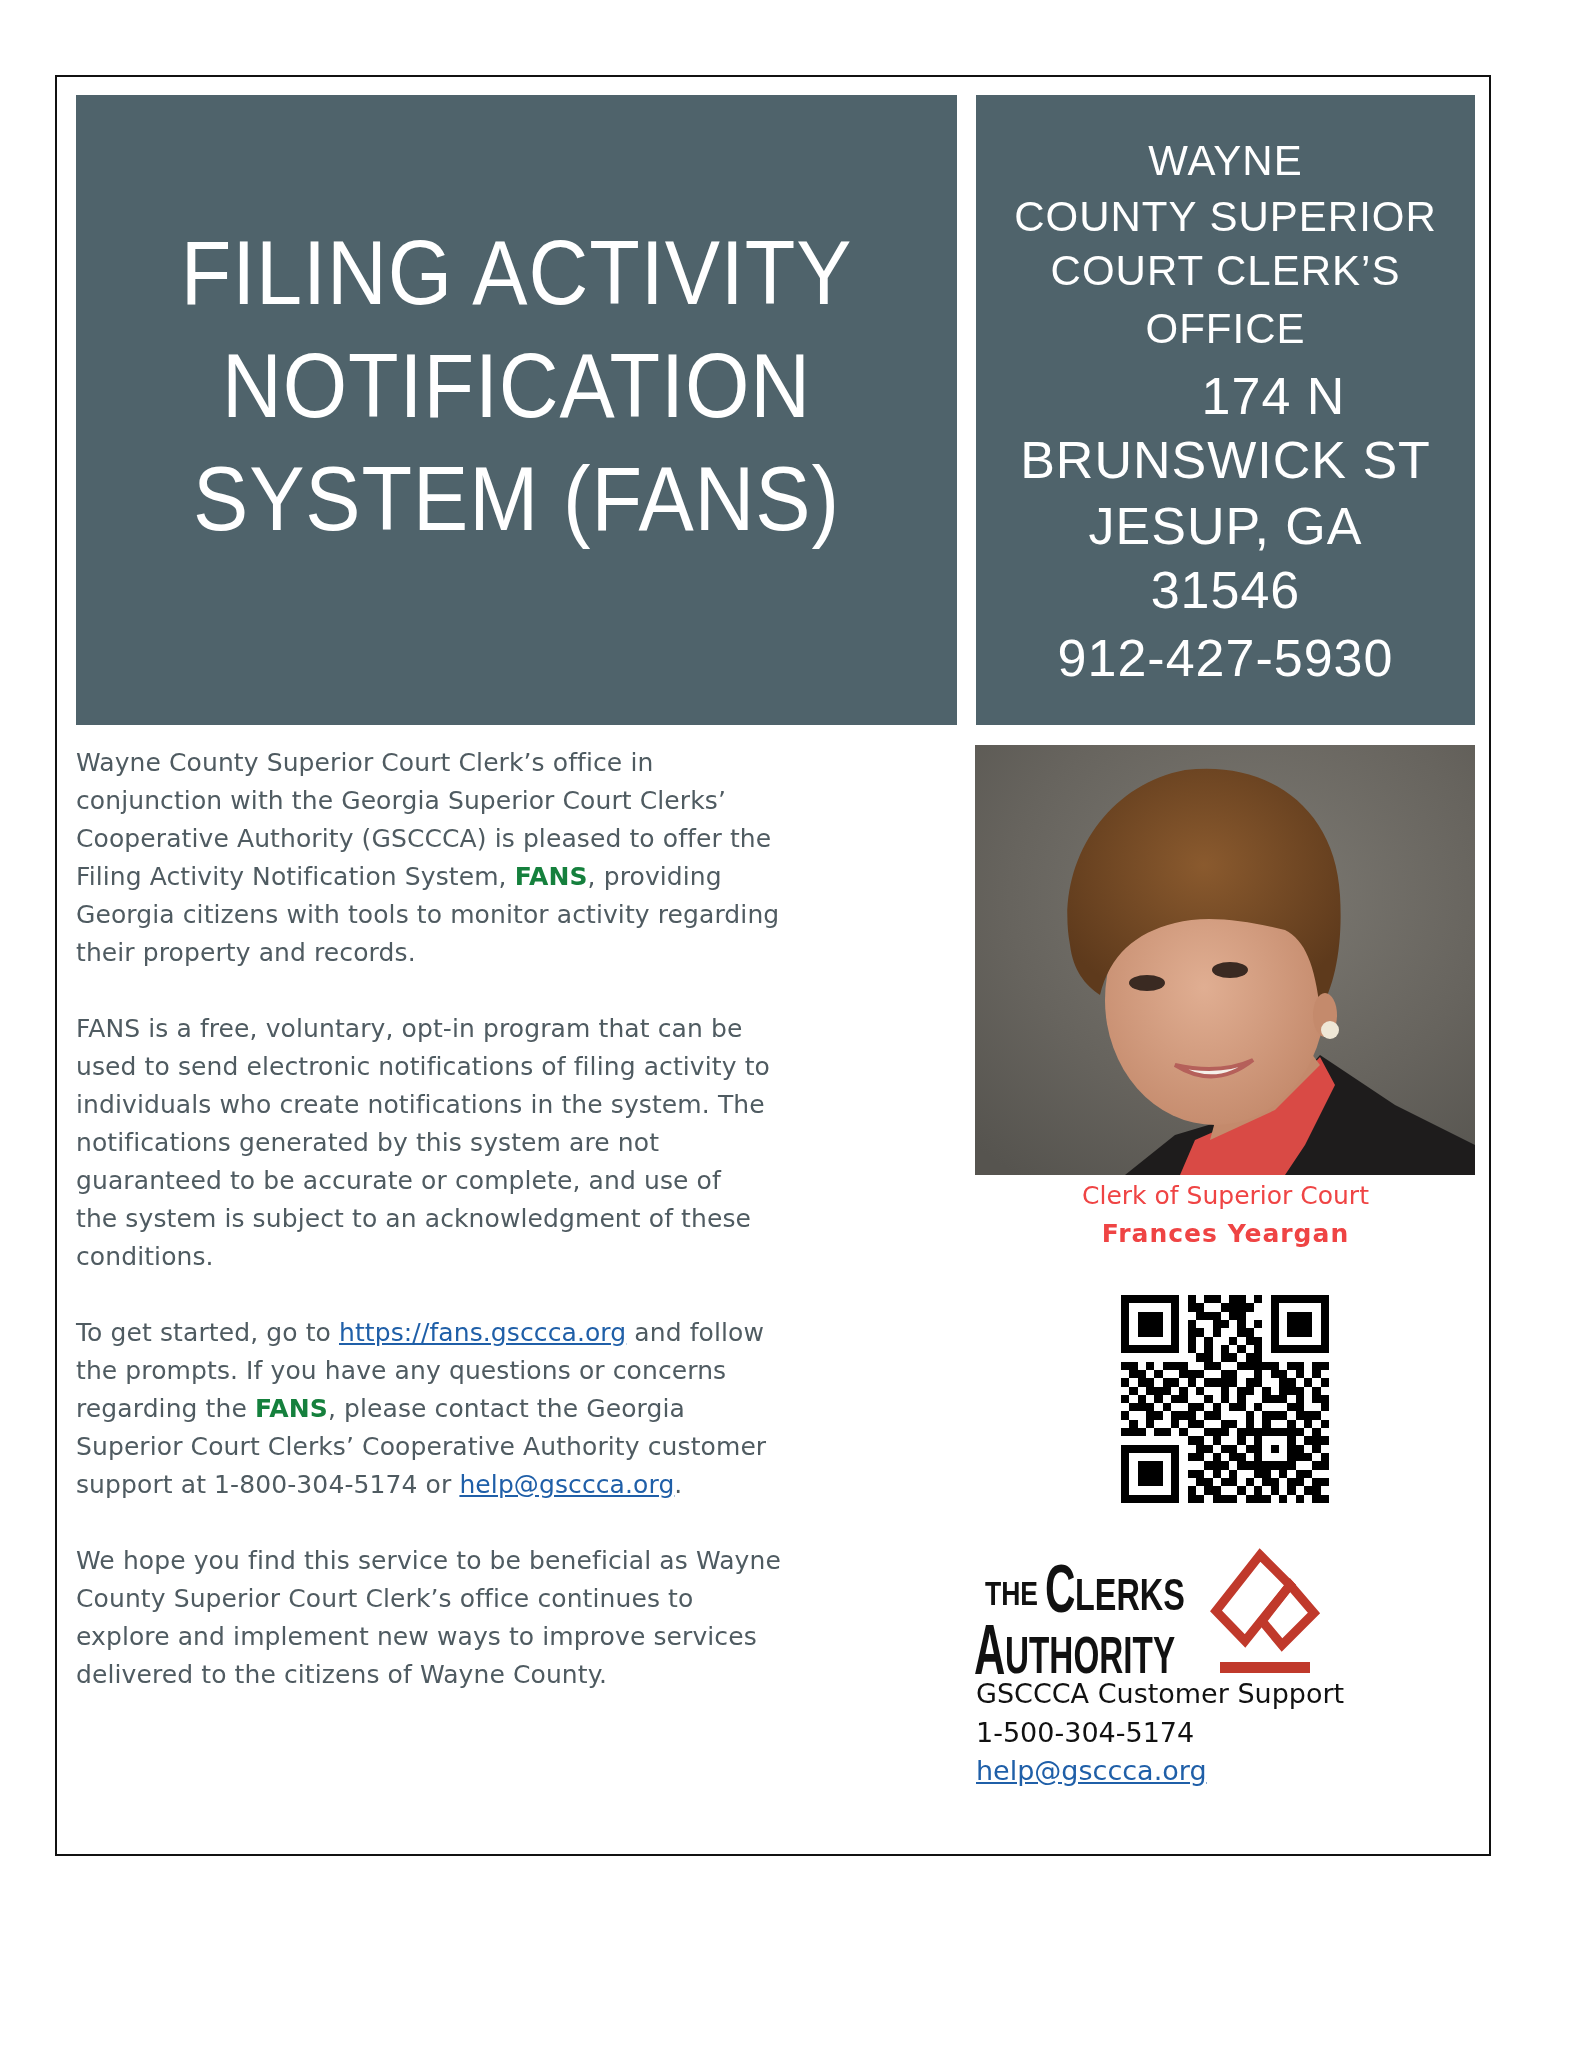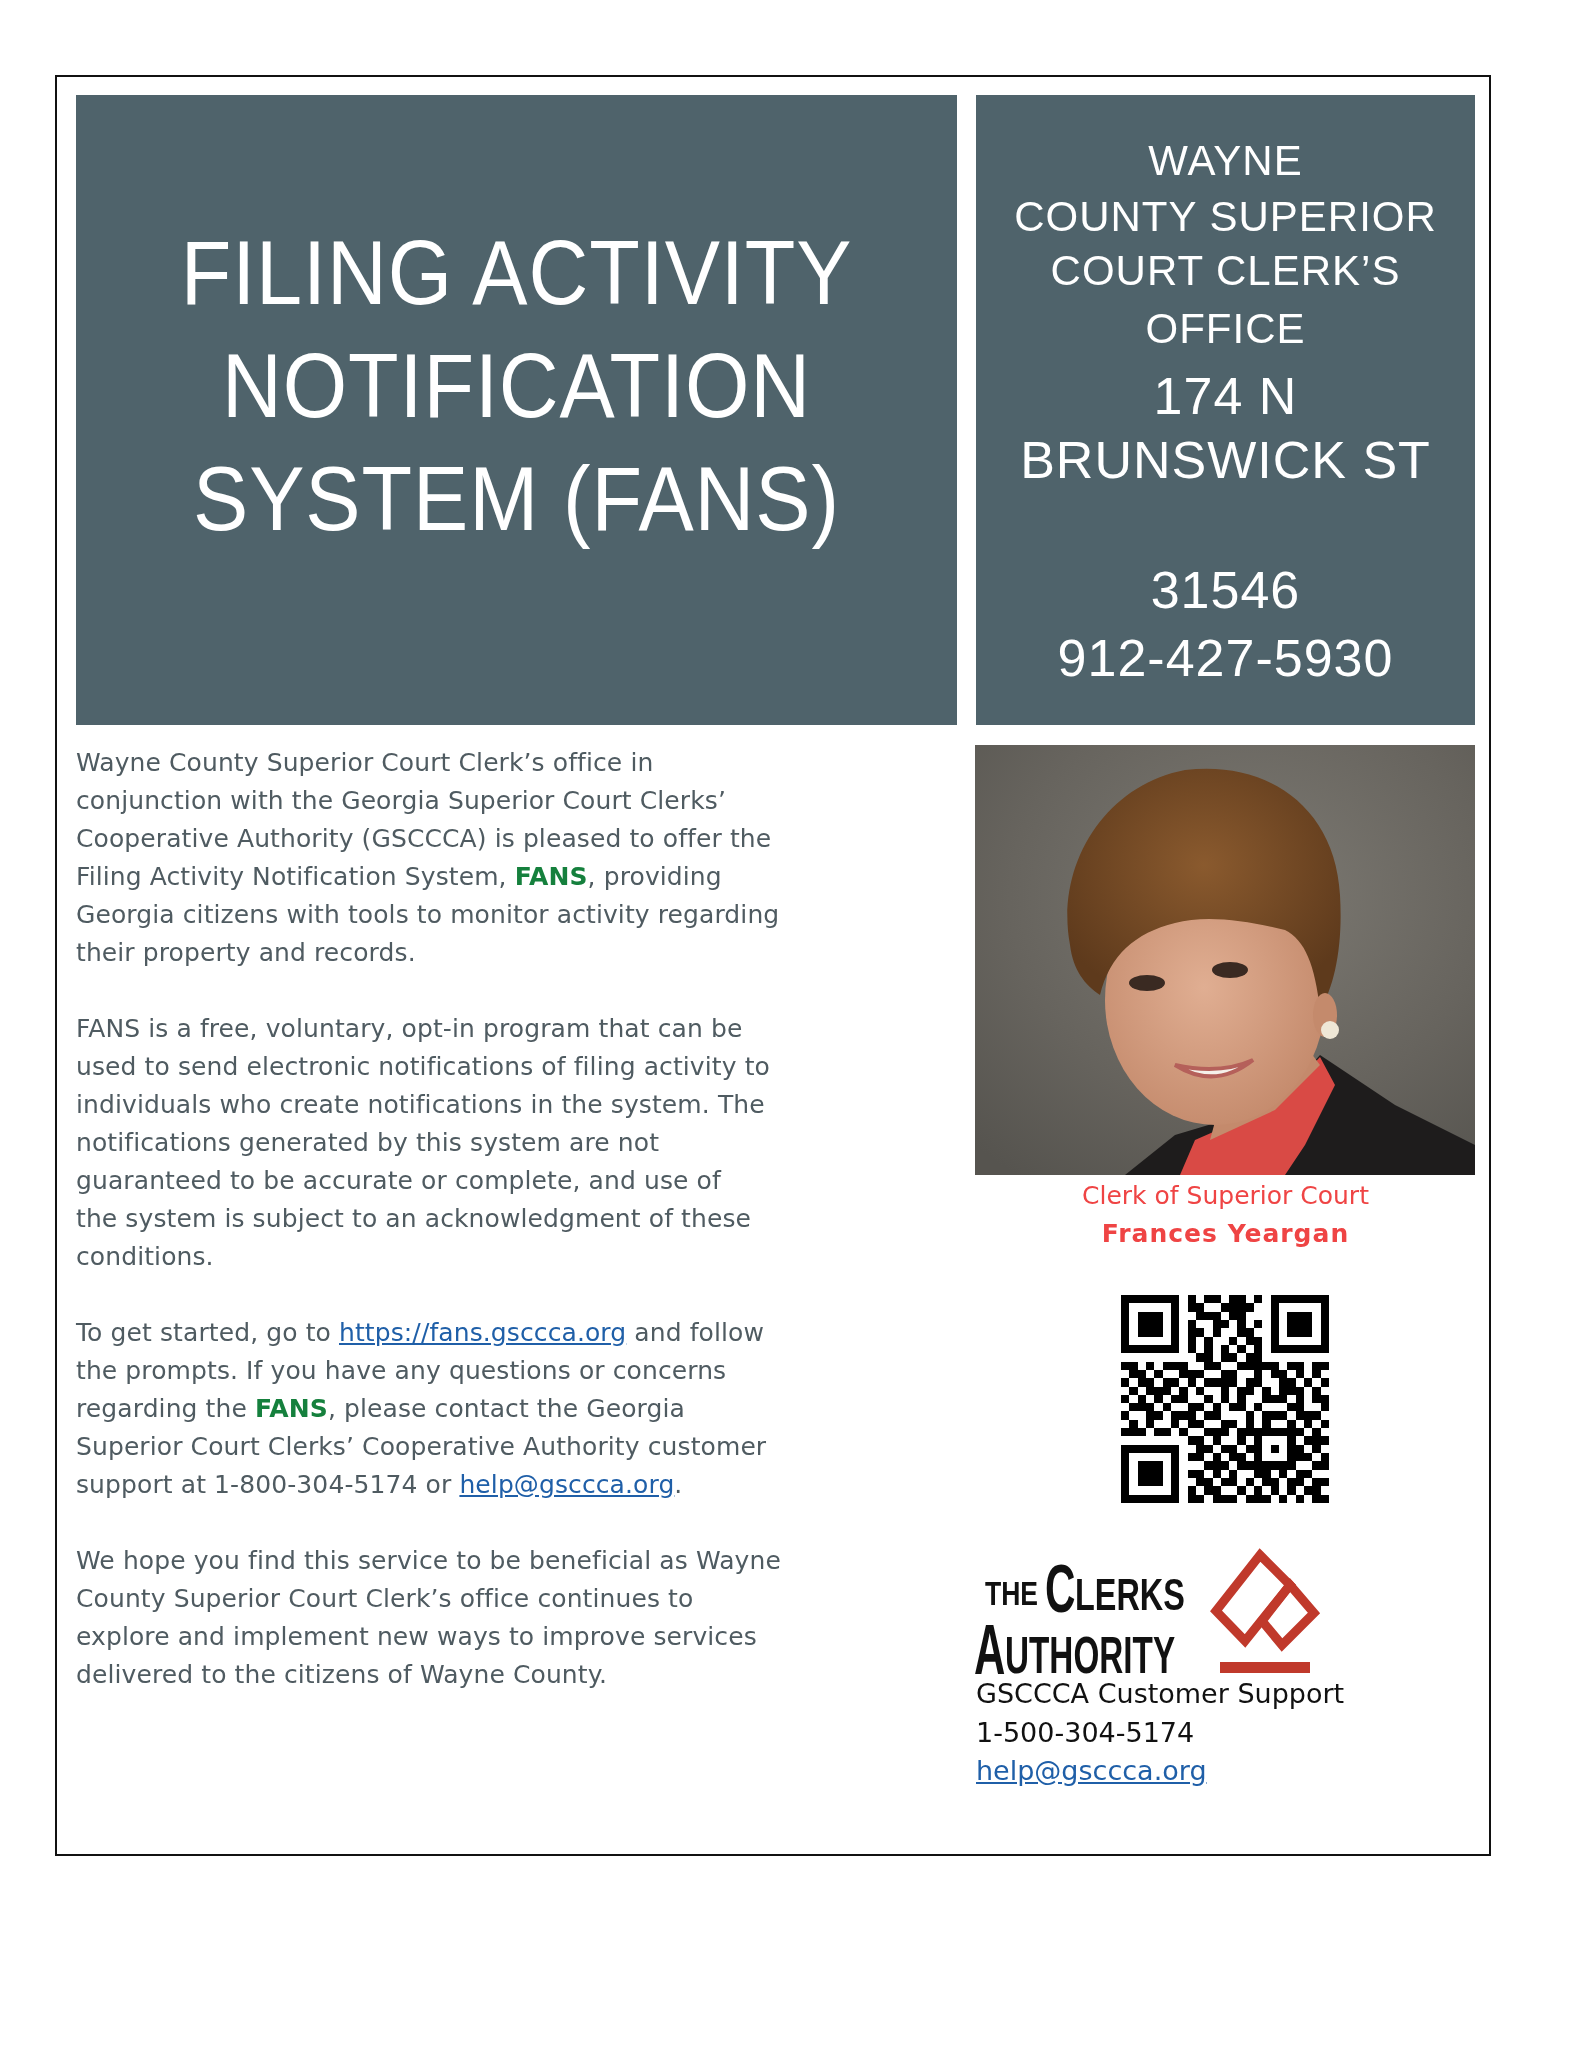--- a/index.html
+++ b/index.html
@@ -42,22 +42,23 @@
   <div class="title-line" style="top:133px;">FILING ACTIVITY</div>
   <div class="title-line" style="top:246px;">NOTIFICATION</div>
   <div class="title-line" style="top:359px;">SYSTEM (FANS)</div>
 </div>
 
 <div class="addr-box">
   <div class="addr-line addr-sm" style="top:45px;">WAYNE</div>
   <div class="addr-line addr-sm" style="top:101px;">COUNTY SUPERIOR</div>
   <div class="addr-line addr-sm" style="top:155px;">COURT CLERK’S</div>
   <div class="addr-line addr-sm" style="top:213px;">OFFICE</div>
-  <div class="addr-line addr-lg" style="top:275px;">174 N</div>
+  <div class="addr-line addr-lg" style="top:275px;padding-left:48px;">174 N</div>
   <div class="addr-line addr-lg" style="top:339px;">BRUNSWICK ST</div>
+  <div class="addr-line addr-lg" style="top:405px;">JESUP, GA</div>
   <div class="addr-line addr-lg" style="top:469px;">31546</div>
   <div class="addr-line addr-lg" style="top:537px;">912-427-5930</div>
 </div>
 
 <div class="body-text" id="body-text" style="top:0;">
     <div class="body-line" style="top: 750px;"><span>Wayne County Superior Court Clerk’s office in</span></div>
     <div class="body-line" style="top: 788px;"><span>conjunction with the Georgia Superior Court Clerks’</span></div>
     <div class="body-line" style="top: 826px;"><span>Cooperative Authority (GSCCCA) is pleased to offer the</span></div>
     <div class="body-line" style="top: 864px;"><span>Filing Activity Notification System, </span><b>FANS</b><span>, providing</span></div>
     <div class="body-line" style="top: 902px;"><span>Georgia citizens with tools to monitor activity regarding</span></div>

